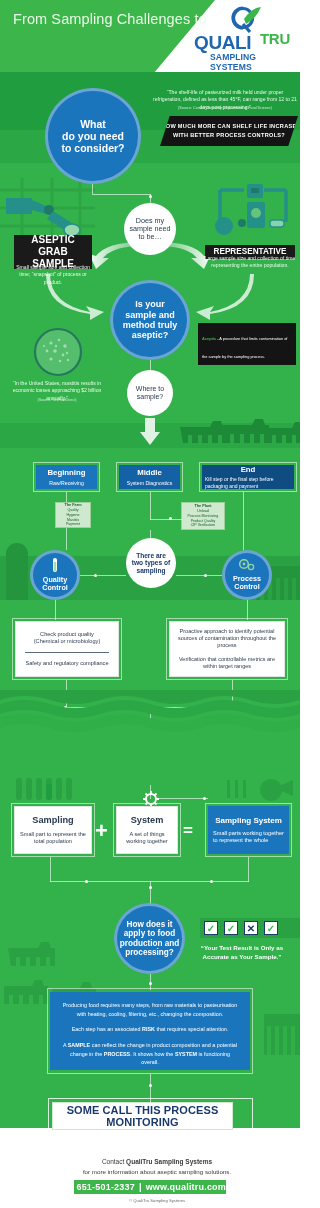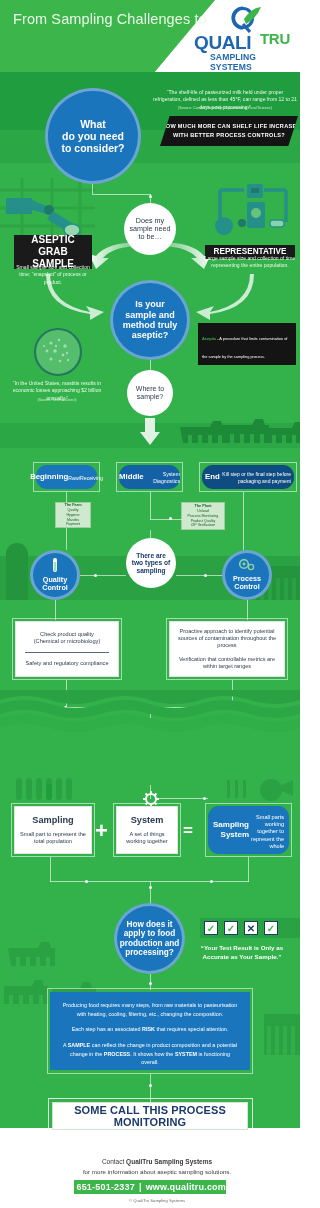--- a/index.html
+++ b/index.html
@@ -46,24 +46,23 @@
     position:absolute; background:#ffffff; color:#2b3b4e; text-align:center;
     display:flex; flex-direction:column; align-items:center; justify-content:center;
     border:1px solid #e3e3e3; line-height:1.3;
   }
   .greenbox {
     position:absolute; background:#cfe9cf; color:#1a5c2a; text-align:center;
     display:flex; flex-direction:column; align-items:center; justify-content:center;
     border:1px solid #9ed09e; line-height:1.35; font-size:3.6px;
   }
   .bluebox {
-    position:absolute; background:#1b75bc; color:#ffffff; text-align:right;
-    display:flex; flex-direction:row; align-items:center; justify-content:center;
+    position:absolute; background:#1b75bc; color:#ffffff; text-align:left;
+    display:flex; flex-direction:column; align-items:center; justify-content:center;
     line-height:1.3;
-    border-radius:11px;
   }
   .outline { position:absolute; border:1px solid rgba(255,255,255,.55); }
 
   .cap { font-size:5.1px; color:#eafbe9; text-align:center; line-height:1.45; position:absolute; }
   .src { font-size:3.7px; color:#cdeccd; text-align:center; position:absolute; }
 
   .arrow-sv { position:absolute; }
   .con { position:absolute; background:rgba(255,255,255,.6); }
   .dot { position:absolute; width:3px; height:3px; border-radius:50%; background:#ffffff; }
 
@@ -478,21 +477,21 @@
     <circle cx="24" cy="10" r="3" fill="#ffffff"></circle>
     <circle cx="62" cy="4" r="2" fill="#ffffff"></circle>
     <circle cx="206" cy="2" r="2.4" fill="#ffffff"></circle>
     <circle cx="276" cy="4" r="3" fill="#ffffff"></circle>
     <circle cx="150" cy="32" r="2" fill="#33b14b"></circle>
     <circle cx="188" cy="34" r="1.6" fill="#33b14b"></circle>
   </svg>
   <div class="footer-white" style="height:80px;"></div>
 
   <div class="outline" style="left:48px;top:1098px;width:205px;height:36px;border-color:rgba(255,255,255,.8);"></div>
-  <div class="finalbox" style="left:52px;top:1102px;width:196px;height:28px;">SOME CALL THIS PROCESS MONITORING</div>
+  <div class="finalbox" style="left:52px;top:1102px;width:181px;height:28px;">SOME CALL THIS PROCESS MONITORING</div>
 
   <div class="contact1" style="top:1158px;">
     <span>Contact </span><b>QualiTru Sampling Systems</b>
   </div>
   <div class="contact2" style="top:1168px;">for more information about aseptic sampling solutions.</div>
   <div class="phonebar" style="left:74px;top:1180px;width:152px;height:14px;">
     <span>651-501-2337</span>
     <span style="margin:0 4px;">|</span>
     <span>www.qualitru.com</span>
   </div>

